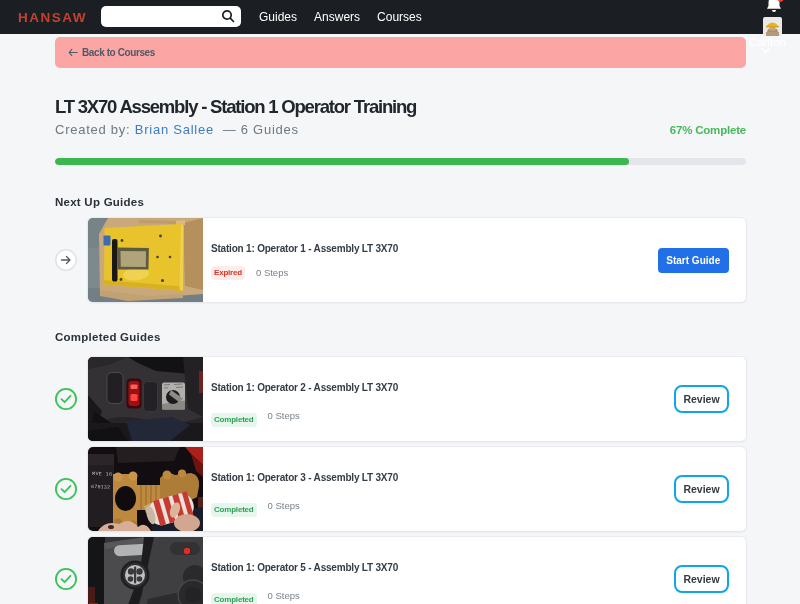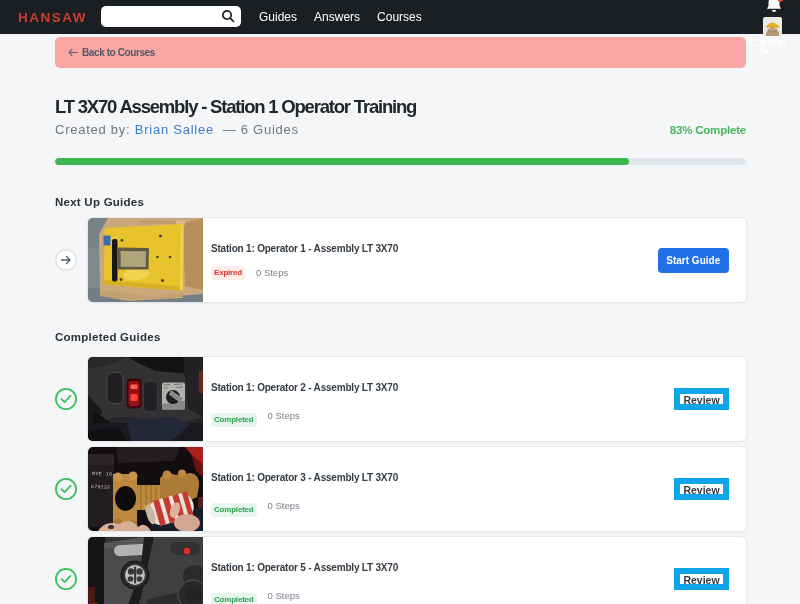--- a/index.html
+++ b/index.html
@@ -45,21 +45,21 @@
 .thumb svg { display:block; }
 .info { flex:1; padding-left:8px; padding-top:25px; align-self:stretch; }
 .ctitle { font-size:10px; font-weight:700; color:#343c44; letter-spacing:-0.2px; line-height:12px; }
 .meta { margin-top:10.5px; display:flex; align-items:center; }
 .badge { font-size:8px; font-weight:700; border-radius:4px; padding:2.5px 3px; letter-spacing:-0.2px; }
 .badge.exp { color:#d6342a; background:#fdecea; }
 .badge.cmp { color:#2ea254; background:#e6f6ec;margin-top:8px; }
 .steps { font-size:9.5px; color:#7a828c; margin-left:11px; }
 .action { padding-right:17px; }
 .btn-p { width:71.5px; height:25px; background:#2170e8; border:none; border-radius:4px; color:#fff; font-size:10px; font-weight:700; font-family:"Liberation Sans",sans-serif; }
-.btn-r { width:55px; height:22px; background:#fff; border:6px solid #0ea5e9; border-radius:0; color:#333a41; font-size:10.5px; font-weight:700; font-family:"Liberation Sans",sans-serif; }
+.btn-r { width:55px; height:28px; background:#fff; border:2px solid #0ea5e9; border-radius:8px; color:#333a41; font-size:10.5px; font-weight:700; font-family:"Liberation Sans",sans-serif; }
 </style>
 </head>
 <body>
 <div class="hdr">
   <div class="logo">HANSAW</div>
   <div class="search">
     <svg width="14" height="14" viewBox="0 0 14 14">
         <circle cx="6" cy="6" r="4.2" fill="none" stroke="#1b1e22" stroke-width="1.7"></circle>
         <line x1="9.2" y1="9.2" x2="12.5" y2="12.5" stroke="#1b1e22" stroke-width="1.7" stroke-linecap="round"></line>
       </svg>
@@ -104,21 +104,21 @@
   <svg width="10" height="9" viewBox="0 0 13 10">
       <path d="M5 1 L1.5 5 L5 9 M1.5 5 L12 5" fill="none" stroke="#4e5a66" stroke-width="1.4" stroke-linecap="round" stroke-linejoin="round"></path>
     </svg>
   Back to Courses
 </div>
 
 <main>
   <h1>LT 3X70 Assembly - Station 1 Operator Training</h1>
   <div class="byrow">
     <div class="byline">Created by: <a>Brian Sallee</a> &nbsp;— 6 Guides</div>
-    <div class="pct">83% Complete</div>
+    <div class="pct">67% Complete</div>
   </div>
   <div class="progress">
       <div class="fill"></div>
     </div>
 
   <h2 class="h2a">Next Up Guides</h2>
   <div class="grow">
     <svg class="circ" viewBox="0 0 22 22">
         <circle cx="11" cy="11" r="10.2" fill="#fff" stroke="#dde2e8" stroke-width="1.4"></circle>
         <path d="M6.5 11 L15 11 M11.5 7.5 L15 11 L11.5 14.5" fill="none" stroke="#505b65" stroke-width="1.3" stroke-linecap="round" stroke-linejoin="round"></path>

